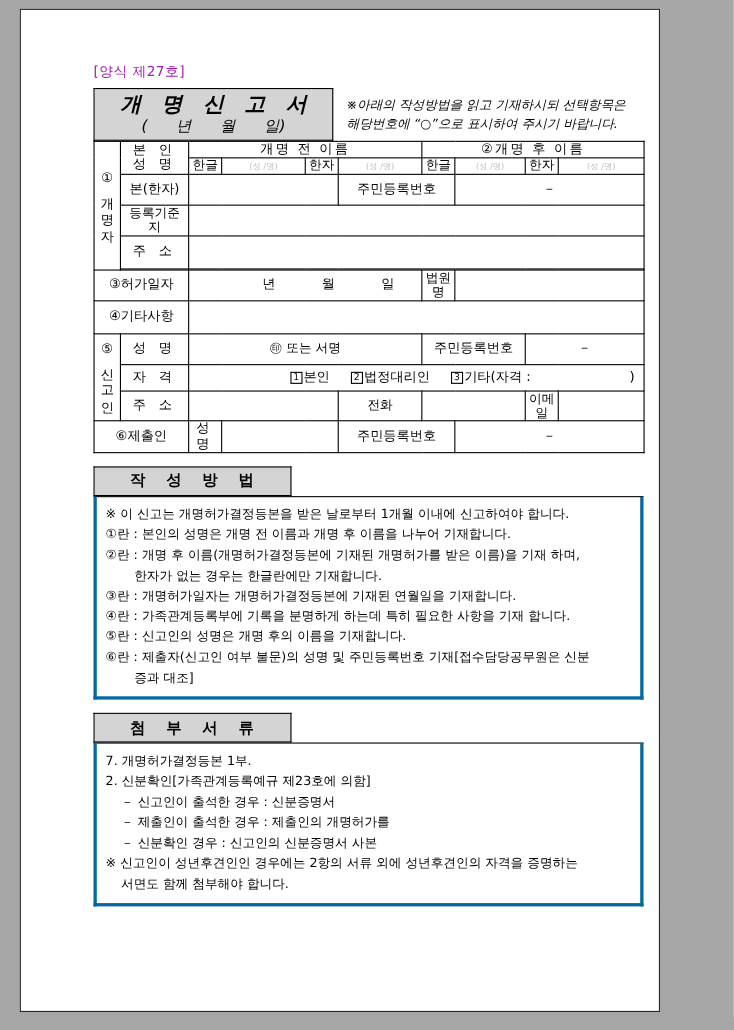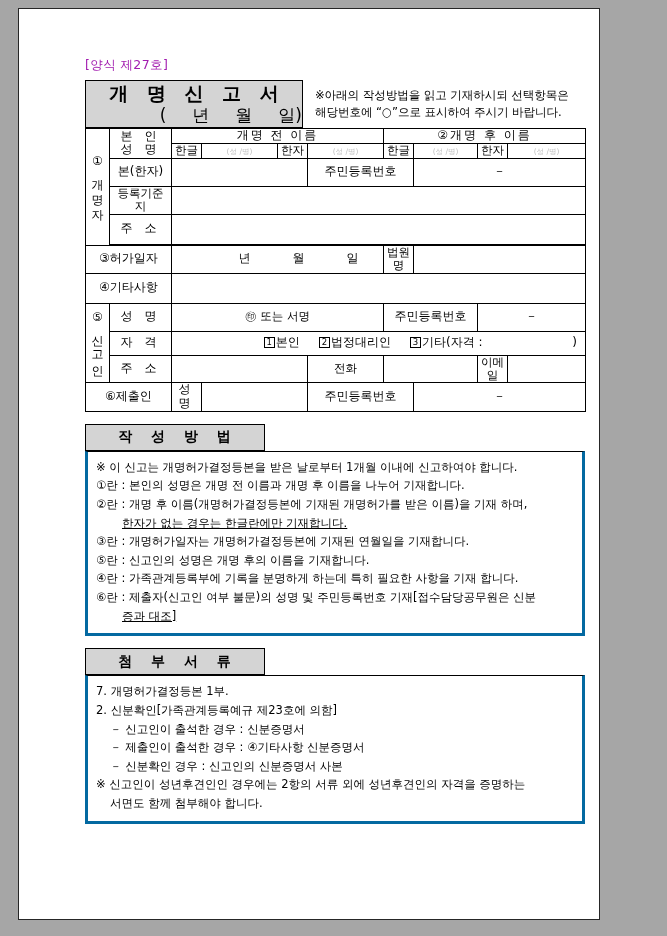--- a/index.html
+++ b/index.html
@@ -56,44 +56,44 @@
     text-align: center;
     line-height: 1.15;
   }
 
   
   .title-wrap { position: relative; }
   .title-table {
     border-collapse: collapse;
     table-layout: fixed;
     width: 500px;
+    font-style: italic;
   }
   .title-cell {
     width: 216px;
     height: 46px;
     border: 1px solid #000;
     background: #d4d4d4;
     text-align: center;
     vertical-align: middle;
     padding: 0;
   }
   .title-main {
     font-size: 19px;
     font-weight: bold;
     letter-spacing: 6px;
     line-height: 1.1;
     padding-left: 6px;
   }
   .title-sub {
-    font-size: 17px;
+    font-size: 14px;
     line-height: 1.2;
     letter-spacing: 0px;
     display: block;
     margin-top: 1px;
-    text-align: right;
   }
   .title-sub span.gap { display: inline-block; width: 26px; }
   .title-note {
     border: none;
     vertical-align: middle;
     text-align: left;
     padding-left: 12px;
     font-size: 11.6px;
     line-height: 1.45;
     letter-spacing: -0.1px;
@@ -163,21 +163,21 @@
     border: 3px solid #0369a1;
     border-top: 1px solid #000;
     width: 500px;
     box-sizing: border-box;
     padding: 6px 8px 8px 8px;
     font-size: 12px;
     line-height: 1.62;
     color: #000;
   }
   .sec-body p { margin: 0; white-space: nowrap; }
-  .indent { padding-left: 26px; text-decoration: underline; }
+  .indent { padding-left: 26px; }
   .indent2 { padding-left: 14px; }
   .ci {
     font-size: 11.5px;
   }
 </style>
 </head>
 <body>
 
 <div class="page">
   <div class="page-inner">
@@ -335,38 +335,38 @@
         <td class="sec-head-rest"></td>
       </tr>
     </tbody>
       </table>
     <div class="sec-body">
       <p class="ci">※ 이 신고는 개명허가결정등본을 받은 날로부터 1개월 이내에 신고하여야 합니다.</p>
       <p class="ci">①란 : 본인의 성명은 개명 전 이름과 개명 후 이름을 나누어 기재합니다.</p>
       <p class="ci">②란 : 개명 후 이름(개명허가결정등본에 기재된 개명허가를 받은 이름)을 기재 하며,</p>
       <p class="ci indent">한자가 없는 경우는 한글란에만 기재합니다.</p>
       <p class="ci">③란 : 개명허가일자는 개명허가결정등본에 기재된 연월일을 기재합니다.</p>
+      <p class="ci">④란 : 가족관계등록부에 기록을 분명하게 하는데 특히 필요한 사항을 기재 합니다.</p>
       <p class="ci">⑤란 : 신고인의 성명은 개명 후의 이름을 기재합니다.</p>
-      <p class="ci">④란 : 가족관계등록부에 기록을 분명하게 하는데 특히 필요한 사항을 기재 합니다.</p>
       <p class="ci">⑥란 : 제출자(신고인 여부 불문)의 성명 및 주민등록번호 기재[접수담당공무원은 신분</p>
       <p class="ci indent">증과 대조]</p>
     </div>
 
     <table class="sec-head-table">
       <tbody>
           <tr>
         <td class="sec-head-cell">첨 부 서 류</td>
         <td class="sec-head-rest"></td>
       </tr>
     </tbody>
       </table>
     <div class="sec-body">
       <p class="ci">7. 개명허가결정등본  1부.</p>
       <p class="ci">2. 신분확인[가족관계등록예규 제23호에 의함]</p>
       <p class="ci indent2">－ 신고인이 출석한 경우 : 신분증명서</p>
-      <p class="ci indent2">－ 제출인이 출석한 경우 : ④기타사항 신분증명서</p>
+      <p class="ci indent2">－ 제출인이 출석한 경우 : 제출인의 개명허가를</p>
       <p class="ci indent2">－ 신분확인 경우 : 신고인의 신분증명서 사본</p>
       <p class="ci">※ 신고인이 성년후견인인 경우에는 2항의 서류 외에 성년후견인의 자격을 증명하는</p>
       <p class="ci indent2">서면도 함께 첨부해야 합니다.</p>
     </div>
 
   </div>
 </div>
 
 </body></html>

